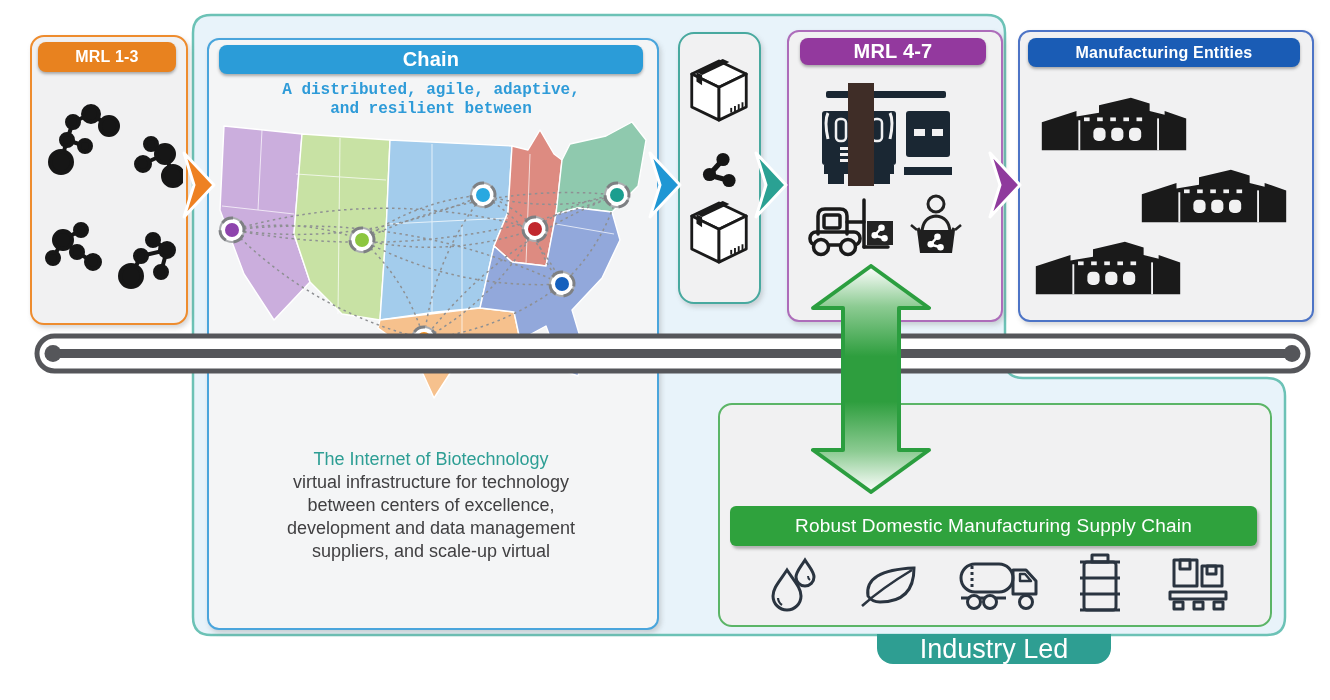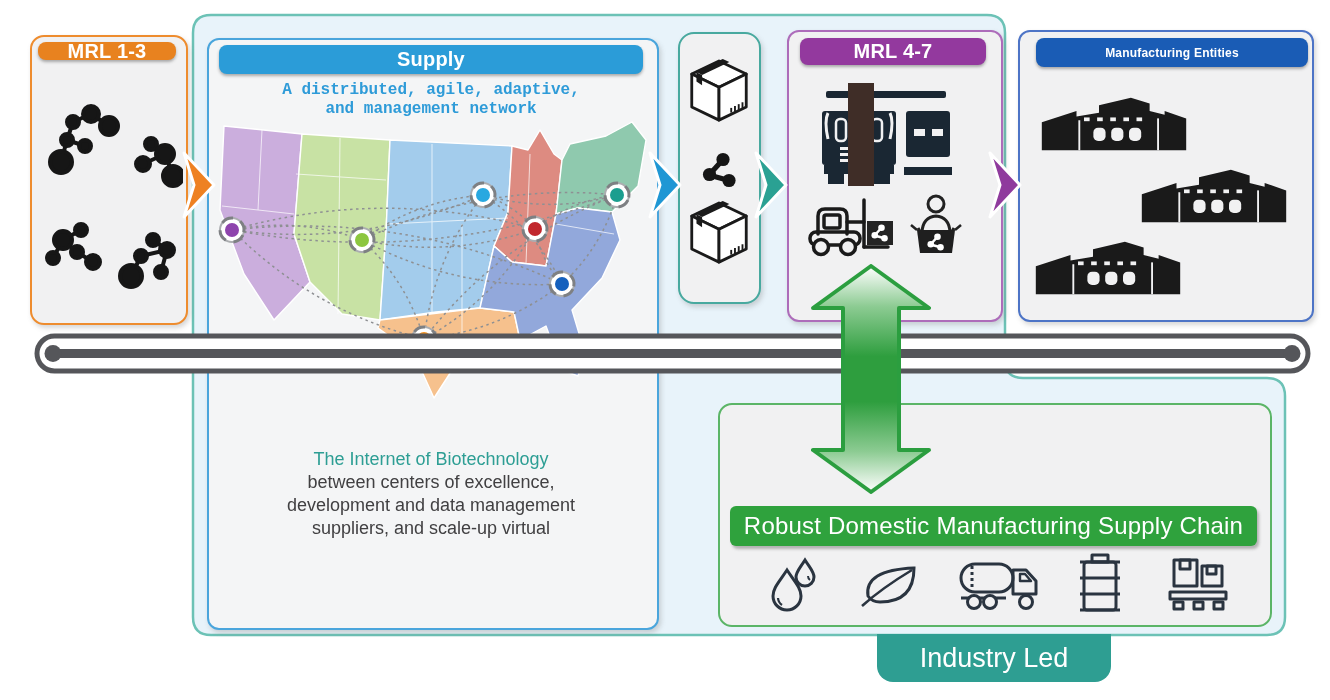--- a/index.html
+++ b/index.html
@@ -57,21 +57,21 @@
       </symbol>
     </defs>
   </svg>
 
   <svg class="abs" style="left:0;top:0;" width="1330" height="700">
     <path d="M211,15 H987 Q1005,15 1005,33 V360 Q1005,378 1023,378 H1267 Q1285,378 1285,396
              V617 Q1285,635 1267,635 H211 Q193,635 193,617 V33 Q193,15 211,15 Z" fill="#E8F3FA" stroke="#6CC2B6" stroke-width="2.5"></path>
   </svg>
 
   <div class="panel" style="left:30px;top:35px;width:154px;height:286px;background:#F1F1F2;border:2.5px solid #EE8C2E;"></div>
-  <div class="hdr" style="left:38px;top:42px;width:138px;height:18px;background:#E8821F;font-size:20px;">
+  <div class="hdr" style="left:38px;top:42px;width:138px;height:30px;background:#E8821F;font-size:16px;">
     <span>MRL 1-3</span>
   </div>
   <svg class="abs" style="left:33px;top:88px;" width="150" height="220" viewBox="0 0 150 220">
     <g stroke="#161616" stroke-width="4" fill="#161616">
       <line x1="40" y1="34" x2="58" y2="26"></line>
         <line x1="58" y1="26" x2="76" y2="38"></line>
       <line x1="40" y1="34" x2="34" y2="52"></line>
         <line x1="34" y1="52" x2="52" y2="58"></line>
       <line x1="34" y1="52" x2="28" y2="74"></line>
       <circle cx="40" cy="34" r="6"></circle>
@@ -103,25 +103,25 @@
       <circle cx="120" cy="152" r="6"></circle>
         <circle cx="134" cy="162" r="7"></circle>
       <circle cx="108" cy="168" r="6"></circle>
         <circle cx="98" cy="188" r="11"></circle>
         <circle cx="128" cy="184" r="6"></circle>
     </g>
   </svg>
 
   <div class="panel" style="left:207px;top:38px;width:448px;height:588px;background:#F4F5F6;border:2.5px solid #4AA5DC;border-radius:12px;"></div>
   <div class="hdr" style="left:219px;top:45px;width:424px;height:29px;background:#2B9CD8;font-size:20px;">
-    <span>Supply</span>
+    <span>Chain</span>
   </div>
   <div class="abs ctext" style="left:215px;top:81px;width:432px;color:#2E9BD8;font-size:16px;line-height:19px;font-weight:bold;font-family:Liberation Mono, monospace;">
     <div>A distributed, agile, adaptive,</div>
-    <div>and management network</div>
+    <div>and resilient between</div>
   </div>
 
   <svg class="abs" style="left:210px;top:114px;" width="445" height="300" viewBox="0 0 445 300">
     <g stroke="#ffffff" stroke-width="1.4" stroke-linejoin="round">
       <polygon points="14,12 92,20 84,120 100,168 64,206 34,160 10,96" fill="#CBAEDD"></polygon>
       <polygon points="92,20 180,26 176,118 170,206 132,200 100,168 84,120" fill="#C8E2A4"></polygon>
       <polygon points="180,26 302,32 298,98 284,132 270,194 226,198 170,206 176,118" fill="#A3CCEC"></polygon>
       <polygon points="170,206 270,194 304,198 310,226 256,226 246,250 224,284 204,240 168,214" fill="#F6C18D"></polygon>
       <polygon points="302,32 318,36 330,16 344,40 352,46 346,100 336,152 302,148 284,132 298,98" fill="#DD8B81"></polygon>
       <polygon points="352,46 360,30 396,22 422,8 436,26 428,72 402,98 368,94 346,100" fill="#8FC9AE"></polygon>
@@ -196,20 +196,21 @@
           <circle cx="214" cy="225" r="12" fill="#ffffff" stroke="#ABADB0" stroke-width="2"></circle>
           <circle cx="214" cy="225" r="12" fill="none" stroke="#7E8083" stroke-width="3" stroke-dasharray="12 8" transform="rotate(25 214 225)"></circle>
           <circle cx="214" cy="225" r="7" fill="#F6921E"></circle>
         </g>
       </g>
   </svg>
 
   <div class="abs ctext" style="left:213px;top:448px;width:436px;font-size:18px;line-height:23px;">
     <div style="color:#2D9E94;">The Internet of Biotechnology</div>
     <div style="color:#414042;">
+      <div>virtual infrastructure for technology</div>
       <div>between centers of excellence,</div>
       <div>development and data management</div>
       <div>suppliers, and scale-up virtual</div>
     </div>
   </div>
 
   <div class="panel" style="left:678px;top:32px;width:79px;height:268px;background:#F1F1F2;border:2.5px solid #48A99F;border-radius:16px;"></div>
   <svg class="abs" style="left:688px;top:58px;" width="62" height="66">
       <use href="#package-glyph"></use>
     </svg>
@@ -268,21 +269,21 @@
     <path d="M8,34 L14,44 M44,34 L38,44" stroke="#222222" stroke-width="3" fill="none"></path>
     <polygon points="7,36 45,36 42,59 10,59" fill="#1F1F1F"></polygon>
     <line x1="7" y1="36" x2="1" y2="31" stroke="#222222" stroke-width="2.5"></line>
     <line x1="45" y1="36" x2="51" y2="31" stroke="#222222" stroke-width="2.5"></line>
     <svg x="17" y="39" width="18" height="18" style="color:#ffffff">
         <use href="#share-glyph"></use>
       </svg>
   </svg>
 
   <div class="panel" style="left:1018px;top:30px;width:292px;height:288px;background:#F1F1F2;border:2.5px solid #4D74C6;border-radius:12px;"></div>
-  <div class="hdr" style="left:1028px;top:38px;width:272px;height:29px;background:#1A5CB5;font-size:12px;margin-left:8px;">
+  <div class="hdr" style="left:1028px;top:38px;width:272px;height:29px;background:#1A5CB5;font-size:16px;">
     <span>Manufacturing Entities</span>
   </div>
   <svg class="abs" style="left:1036px;top:94px;" width="156" height="60">
       <use href="#factory-glyph"></use>
     </svg>
   <svg class="abs" style="left:1136px;top:166px;" width="156" height="60">
       <use href="#factory-glyph"></use>
     </svg>
   <svg class="abs" style="left:1032px;top:238px;" width="152" height="60">
       <use href="#factory-glyph"></use>
@@ -295,21 +296,21 @@
     <polygon points="2,7 32,39 2,71 12,39" fill="#1F97D4" stroke="#ffffff" stroke-width="3" stroke-linejoin="round"></polygon>
   </svg>
   <svg class="abs" style="left:754px;top:146px;" width="36" height="78" viewBox="0 0 36 78">
     <polygon points="2,7 32,39 2,71 12,39" fill="#2AA193" stroke="#ffffff" stroke-width="3" stroke-linejoin="round"></polygon>
   </svg>
   <svg class="abs" style="left:988px;top:146px;" width="36" height="78" viewBox="0 0 36 78">
     <polygon points="2,7 32,39 2,71 12,39" fill="#8F3A9D" stroke="#ffffff" stroke-width="3" stroke-linejoin="round"></polygon>
   </svg>
 
   <div class="panel" style="left:718px;top:403px;width:550px;height:220px;background:#F1F1F2;border:2.5px solid #5BB567;border-radius:14px;box-shadow:none;"></div>
-  <div class="hdr" style="left:730px;top:506px;width:527px;height:40px;background:#2FA23D;font-size:24px;font-weight:normal;border-radius:6px;box-shadow:2px 3px 3px rgba(100,100,100,.45);">
+  <div class="hdr" style="left:730px;top:506px;width:527px;height:40px;background:#2FA23D;font-size:19px;font-weight:normal;border-radius:6px;box-shadow:2px 3px 3px rgba(100,100,100,.45);">
     <span>Robust Domestic Manufacturing Supply Chain</span>
   </div>
   <svg class="abs" style="left:765px;top:554px;" width="56" height="60" viewBox="0 0 56 60">
     <g fill="none" stroke="#2A3440" stroke-width="3">
       <path d="M22,16 C14,28 8,34 8,42 a14,14 0 0 0 28,0 C36,34 30,28 22,16 Z"></path>
       <path d="M40,6 C35,14 31,18 31,23 a9,9 0 0 0 18,0 C49,18 45,14 40,6 Z"></path>
       <path d="M13,44 a9,9 0 0 0 4,7" stroke-width="2.2"></path>
       <path d="M43,22 a5,5 0 0 0 2,4" stroke-width="2"></path>
     </g>
   </svg>
@@ -368,18 +369,18 @@
           <stop offset="0.18" stop-color="#8CCB92"></stop>
         <stop offset="0.40" stop-color="#2E9E3E"></stop>
           <stop offset="0.60" stop-color="#2E9E3E"></stop>
         <stop offset="0.82" stop-color="#8CCB92"></stop>
           <stop offset="1" stop-color="#FFFFFF"></stop>
       </linearGradient>
     </defs>
     <polygon points="60,2 118,44 88,44 88,186 118,186 60,228 2,186 32,186 32,44 2,44" fill="url(#ggrad)" stroke="#2B9E3F" stroke-width="4" stroke-linejoin="round"></polygon>
   </svg>
 
-  <div class="abs" style="left:877px;top:634px;width:234px;height:48px;background:#2E9E92;border-radius:0 0 16 16px;
+  <div class="abs" style="left:877px;top:634px;width:234px;height:30px;background:#2E9E92;border-radius:0 0 16 16px;
               display:flex;align-items:center;justify-content:center;color:#ffffff;font-size:27px;border-radius:0 0 16px 16px;">
     <span>Industry Led</span>
   </div>
 
 </div>
 
 </body></html>

